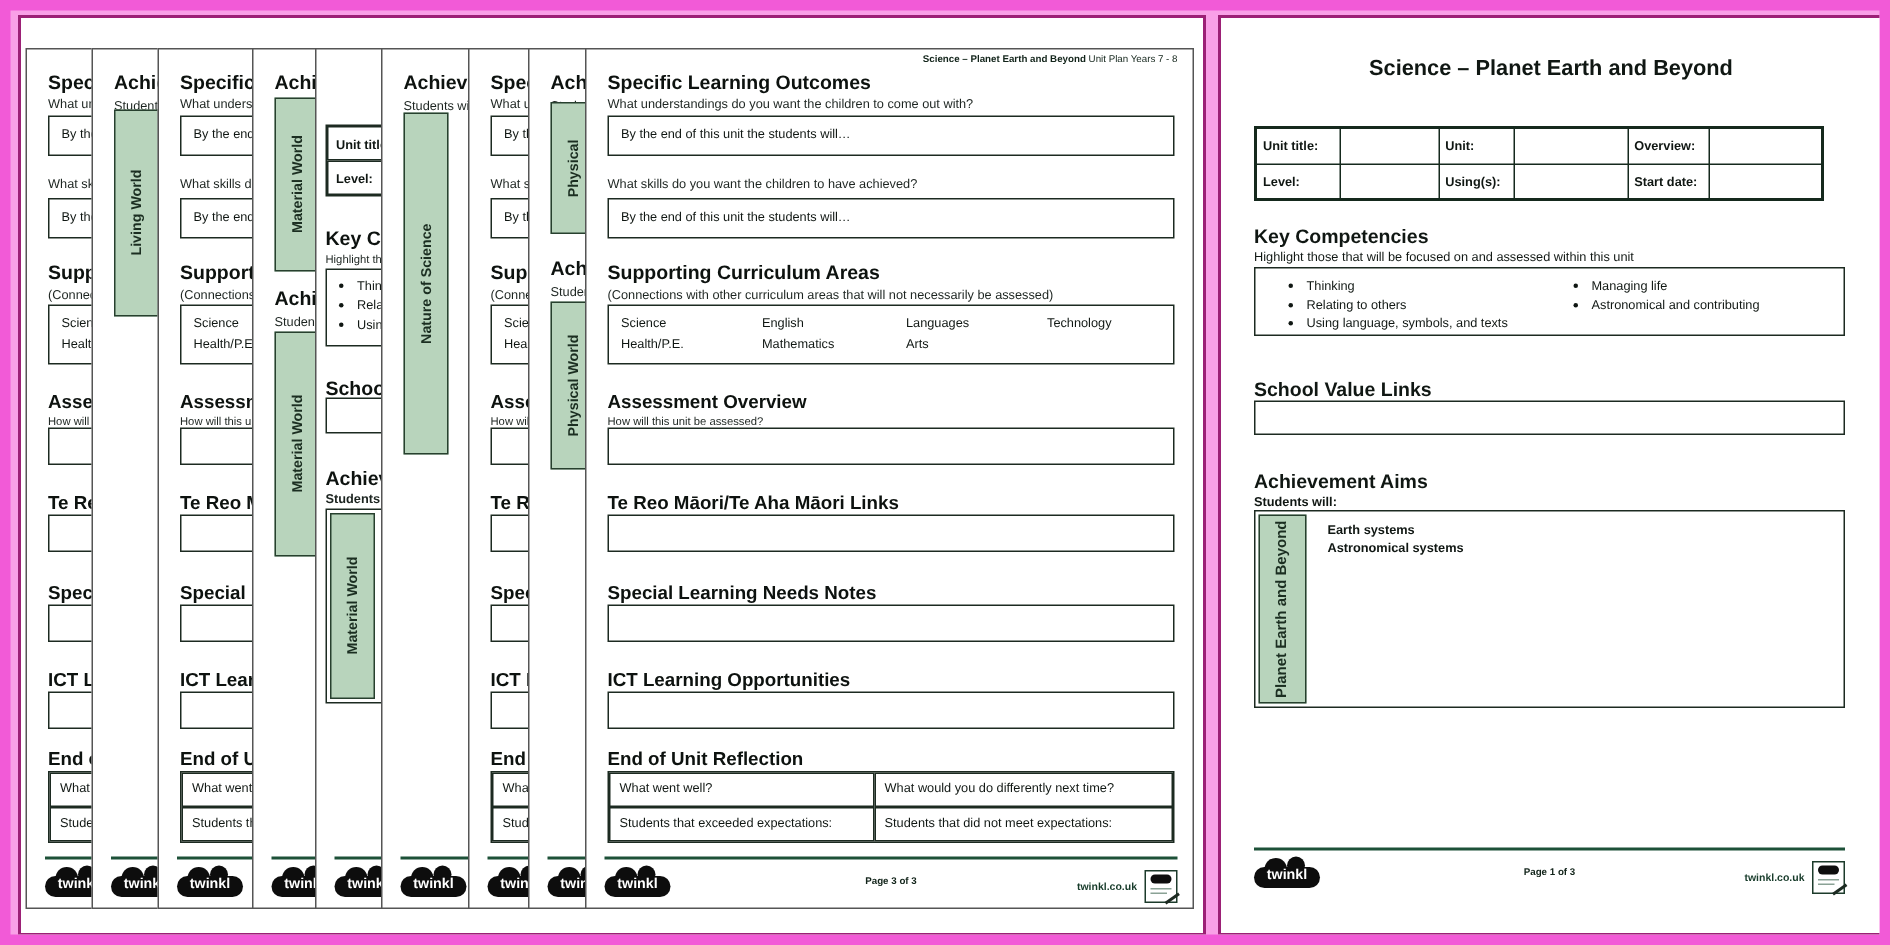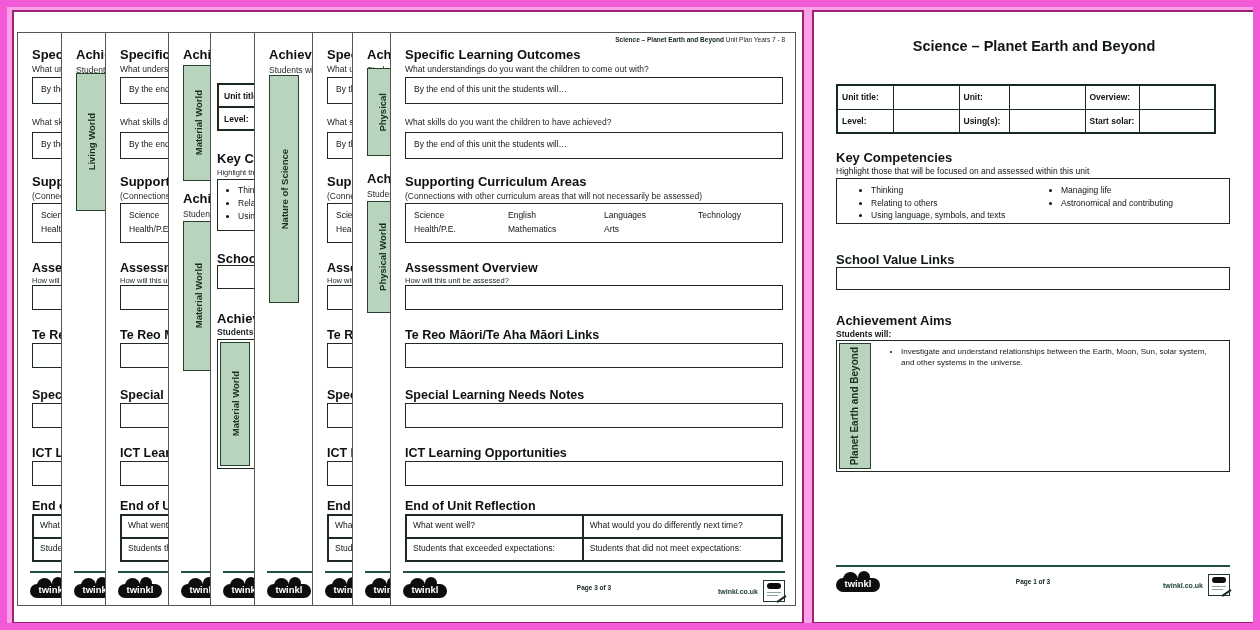--- a/index.html
+++ b/index.html
@@ -439,21 +439,21 @@
       <td class="lab" style="width:50px">Unit:</td>
       <td style="width:76px"></td>
       <td class="lab" style="width:54px">Overview:</td>
       <td style="width:76px"></td>
     </tr>
     <tr>
       <td class="lab">Level:</td>
       <td></td>
       <td class="lab">Using(s):</td>
       <td></td>
-      <td class="lab">Start solar:</td>
+      <td class="lab">Start date:</td>
       <td></td>
     </tr>
   </tbody>
     </table>
 
   <div class="rh" style="top:138px">Key Competencies</div>
   <div class="rsub" style="top:154px">Highlight those that will be focused on and assessed within this unit</div>
   <div class="kc-cols">
     <ul class="c1">
       <li>Thinking</li>
@@ -470,23 +470,22 @@
   <div class="rbox" style="top:255px;height:23px"></div>
 
   <div class="rh" style="top:301px">Achievement Aims</div>
   <div class="rsub rsub-b" style="top:317px">Students will:</div>
 
   <div class="raims">
     <div class="vban">
         <span>Planet Earth and Beyond</span>
       </div>
     <div class="agroups">
-      <ul class="g-ul">
-          <li>Investigate and understand relationships between the Earth, Moon, Sun, solar system, and other systems in the universe.</li>
-        </ul>
+      <div class="g-title">Earth systems</div>
+      <div class="g-title">Astronomical systems</div>
     </div>
   </div>
 
   <div class="pfoot rfoot">
     <div class="pf-line"></div>
     <div class="tw-logo">
         <div class="tw-pill"></div>
         <div class="tw-txt">twinkl</div>
       </div>
     <div class="pf-center">Page 1 of 3</div>

